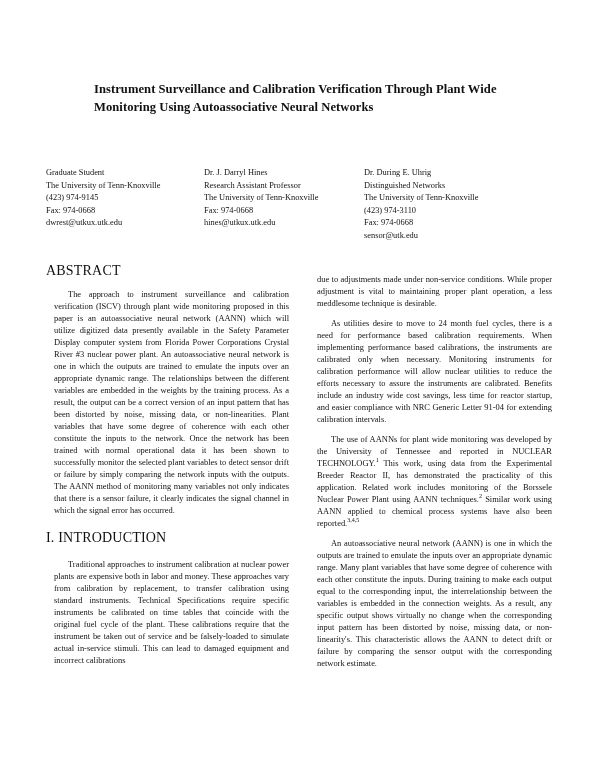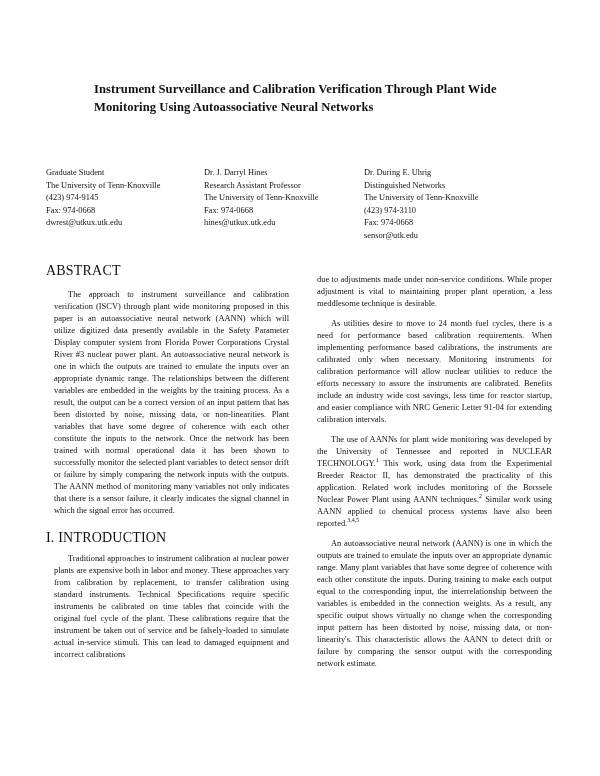--- a/index.html
+++ b/index.html
@@ -65,21 +65,21 @@
   }
   .section-head {
     font-size: 14px;
     font-weight: normal;
     margin: 0 0 11px 0;
     text-align: left;
     letter-spacing: 0.2px;
   }
   .section-head.intro {
     margin-top: 16px;
-    margin-bottom: 8px;
+    margin-bottom: 14px;
   }
   p.para {
     margin: 8px;
     text-indent: 14px;
     text-align: justify;
   }
   p.para + p.para {
     margin-top: 0;
   }
   p.para.first {

